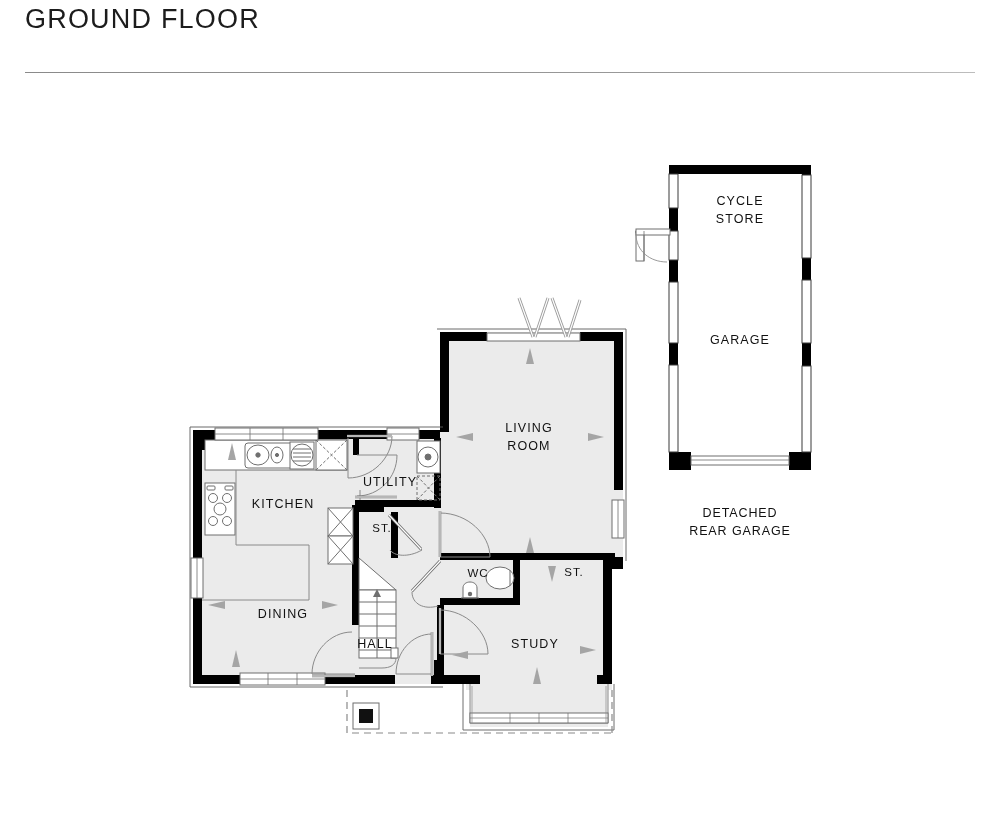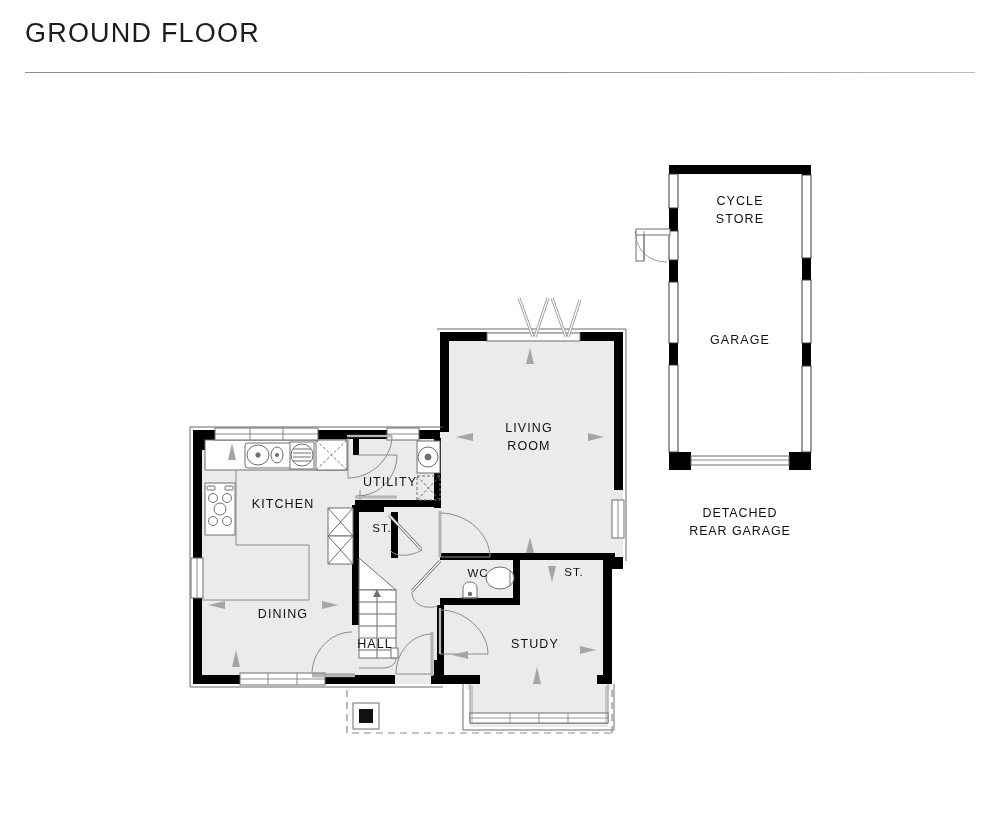--- a/index.html
+++ b/index.html
@@ -1,19 +1,19 @@
 <!DOCTYPE html>
 <html><head>
 <meta charset="utf-8">
 <style>
   html,body{margin:0;padding:0;background:#ffffff;}
   body{width:1000px;height:838px;font-family:"Liberation Sans",sans-serif;color:#1a1a1a;}
   #page{position:relative;width:1000px;height:838px;overflow:hidden;background:#fff;}
   #title{
-    position:absolute;left:25px;top:18px;
+    position:absolute;left:25px;top:4px;
     font-size:27px;letter-spacing:1.2px;font-weight:300;color:#1c1c1c;
     font-family:"Liberation Sans",sans-serif;
   }
   #title-rule{
     position:absolute;left:25px;top:72px;width:950px;height:1px;
     background:linear-gradient(to right,#8a8a8a,#9a9a9a 70%,#bdbdbd);
   }
   #plan{position:absolute;left:0;top:0;width:1000px;height:838px;}
   .rmlabel{
     font-family:"Liberation Sans",sans-serif;

